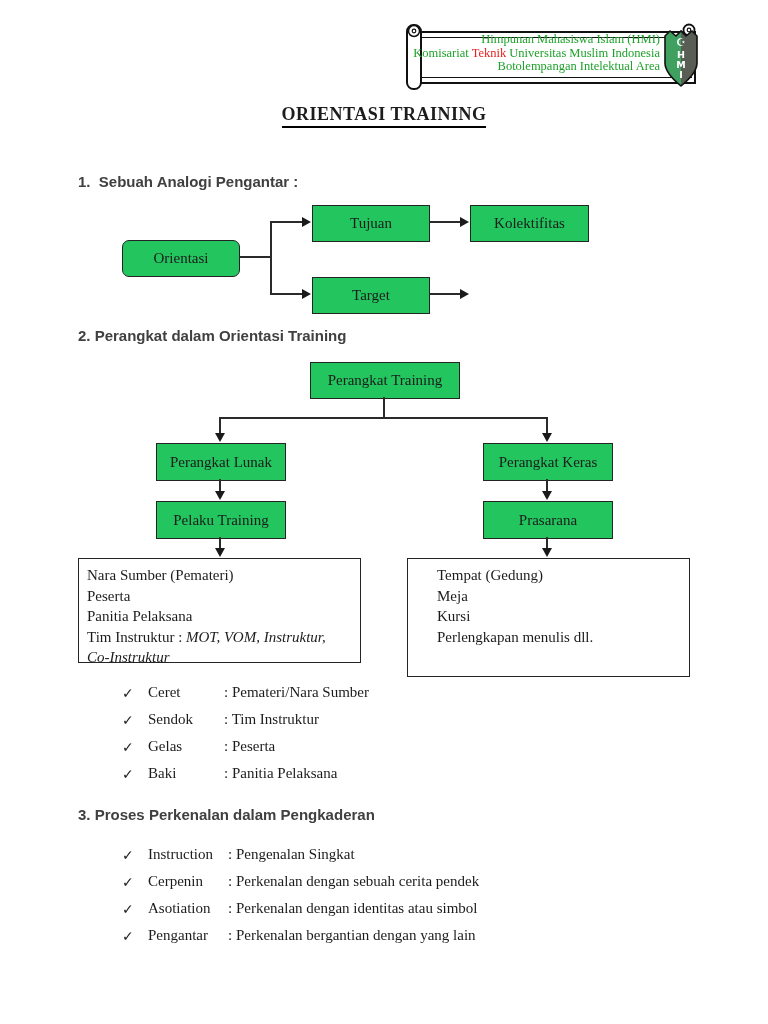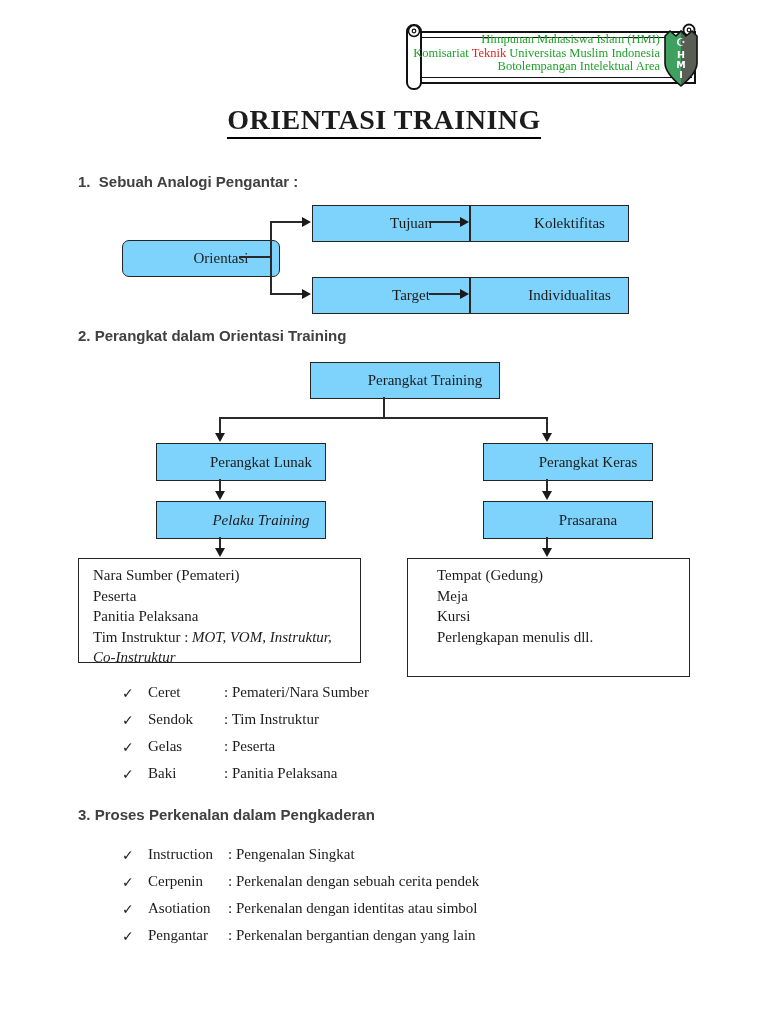--- a/index.html
+++ b/index.html
@@ -7,30 +7,30 @@
         font-family:"Liberation Serif", serif;color:#1c1c1c;}
   .abs{position:absolute;}
 
   
   .hdr-text{position:absolute;right:108px;top:33px;text-align:right;font-size:12.5px;
             line-height:13.6px;color:#1FA12B;white-space:nowrap;z-index:3;}
   .hdr-red{color:#E42320;}
 
   
   .title-wrap{position:absolute;left:0;top:104px;width:768px;text-align:center;}
-  .title{display:inline-block;font-size:28px;font-weight:bold;letter-spacing:.5px;
+  .title{display:inline-block;font-size:18px;font-weight:bold;letter-spacing:.5px;
          border-bottom:2.5px solid #000;padding-bottom:1px;}
 
   
   .h-sans{position:absolute;font-family:"Liberation Sans", sans-serif;font-weight:bold;
           font-size:15px;color:#404040;white-space:pre;}
 
   
-  .dbox{position:absolute;border:1.5px solid #242424;background:#7dd3fc;display:flex;
-        align-items:center;justify-content:center;font-size:15px;white-space:nowrap;padding-left:40px;}
+  .dbox{position:absolute;border:1.5px solid #242424;background:#22c55e;display:flex;
+        align-items:center;justify-content:center;font-size:15px;white-space:nowrap;}
   .bigbox{position:absolute;border:1.5px solid #242424;background:#fff;font-size:15px;
           line-height:20.5px;padding-top:6px;box-sizing:border-box;}
   .bigbox div{white-space:nowrap;}
   .hline{position:absolute;height:2px;background:#2a2a2a;}
   .vline{position:absolute;width:2px;background:#2a2a2a;}
   .ah-r{position:absolute;width:0;height:0;border-top:5px solid transparent;
         border-bottom:5px solid transparent;border-left:9px solid #1a1a1a;}
   .ah-d{position:absolute;width:0;height:0;border-left:5px solid transparent;
         border-right:5px solid transparent;border-top:9px solid #1a1a1a;}
 
@@ -83,21 +83,20 @@
   <div class="title-wrap">
     <span class="title">ORIENTASI TRAINING</span>
   </div>
 
   <div class="h-sans" style="left:78px;top:173px;">1.  Sebuah Analogi Pengantar :</div>
 
   <div class="dbox" style="left:122px;top:240px;width:116px;height:35px;border-radius:7px;">Orientasi</div>
   <div class="dbox" style="left:312px;top:205px;width:116px;height:35px;">Tujuan</div>
   <div class="dbox" style="left:470px;top:205px;width:117px;height:35px;">Kolektifitas</div>
   <div class="dbox" style="left:312px;top:277px;width:116px;height:35px;">Target</div>
-  <div class="dbox" style="left:470px;top:277px;width:117px;height:35px;">Individualitas</div>
 
   <div class="hline" style="left:239px;top:256px;width:33px;"></div>
   <div class="vline" style="left:270px;top:221px;height:74px;"></div>
   <div class="hline" style="left:270px;top:221px;width:33px;"></div>
   <div class="ah-r" style="left:302px;top:217px;"></div>
   <div class="hline" style="left:270px;top:293px;width:33px;"></div>
   <div class="ah-r" style="left:302px;top:289px;"></div>
   <div class="hline" style="left:429px;top:221px;width:32px;"></div>
   <div class="ah-r" style="left:460px;top:217px;"></div>
   <div class="hline" style="left:429px;top:293px;width:32px;"></div>
@@ -115,29 +114,29 @@
   <div class="ah-d" style="left:542px;top:433px;"></div>
 
   <div class="dbox" style="left:156px;top:443px;width:128px;height:36px;">Perangkat Lunak</div>
   <div class="dbox" style="left:483px;top:443px;width:128px;height:36px;text-align:center;">Perangkat Keras</div>
 
   <div class="vline" style="left:219px;top:479px;height:13px;"></div>
   <div class="ah-d" style="left:215px;top:491px;"></div>
   <div class="vline" style="left:546px;top:479px;height:13px;"></div>
   <div class="ah-d" style="left:542px;top:491px;"></div>
 
-  <div class="dbox" style="left:156px;top:501px;width:128px;height:36px;font-style:italic;">Pelaku Training</div>
+  <div class="dbox" style="left:156px;top:501px;width:128px;height:36px;">Pelaku Training</div>
   <div class="dbox" style="left:483px;top:501px;width:128px;height:36px;">Prasarana</div>
 
   <div class="vline" style="left:219px;top:537px;height:12px;"></div>
   <div class="ah-d" style="left:215px;top:548px;"></div>
   <div class="vline" style="left:546px;top:537px;height:12px;"></div>
   <div class="ah-d" style="left:542px;top:548px;"></div>
 
-  <div class="bigbox" style="left:78px;top:558px;width:283px;height:105px;padding-left:14px;">
+  <div class="bigbox" style="left:78px;top:558px;width:283px;height:105px;padding-left:8px;">
     <div>Nara Sumber (Pemateri)</div>
     <div>Peserta</div>
     <div>Panitia Pelaksana</div>
     <div><span>Tim Instruktur : </span><span class="it">MOT, VOM, Instruktur,</span></div>
     <div class="it">Co-Instruktur</div>
   </div>
 
   <div class="bigbox" style="left:407px;top:558px;width:283px;height:119px;padding-left:29px;">
     <div>Tempat (Gedung)</div>
     <div>Meja</div>

